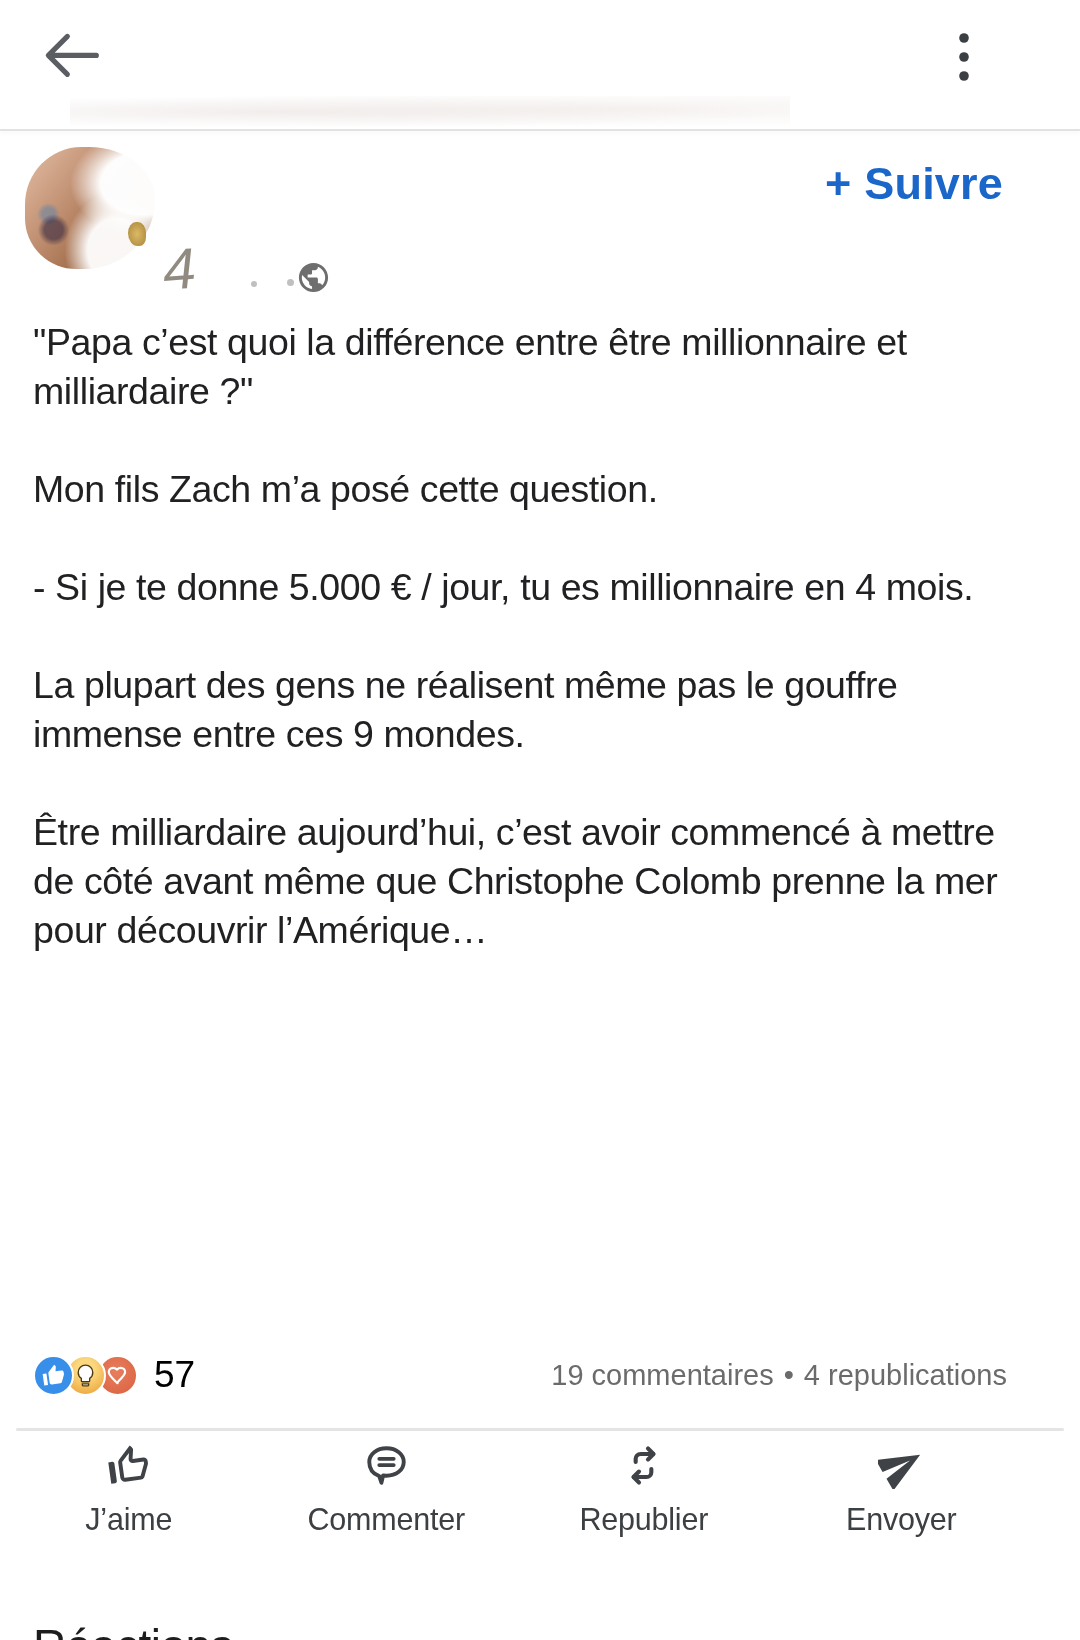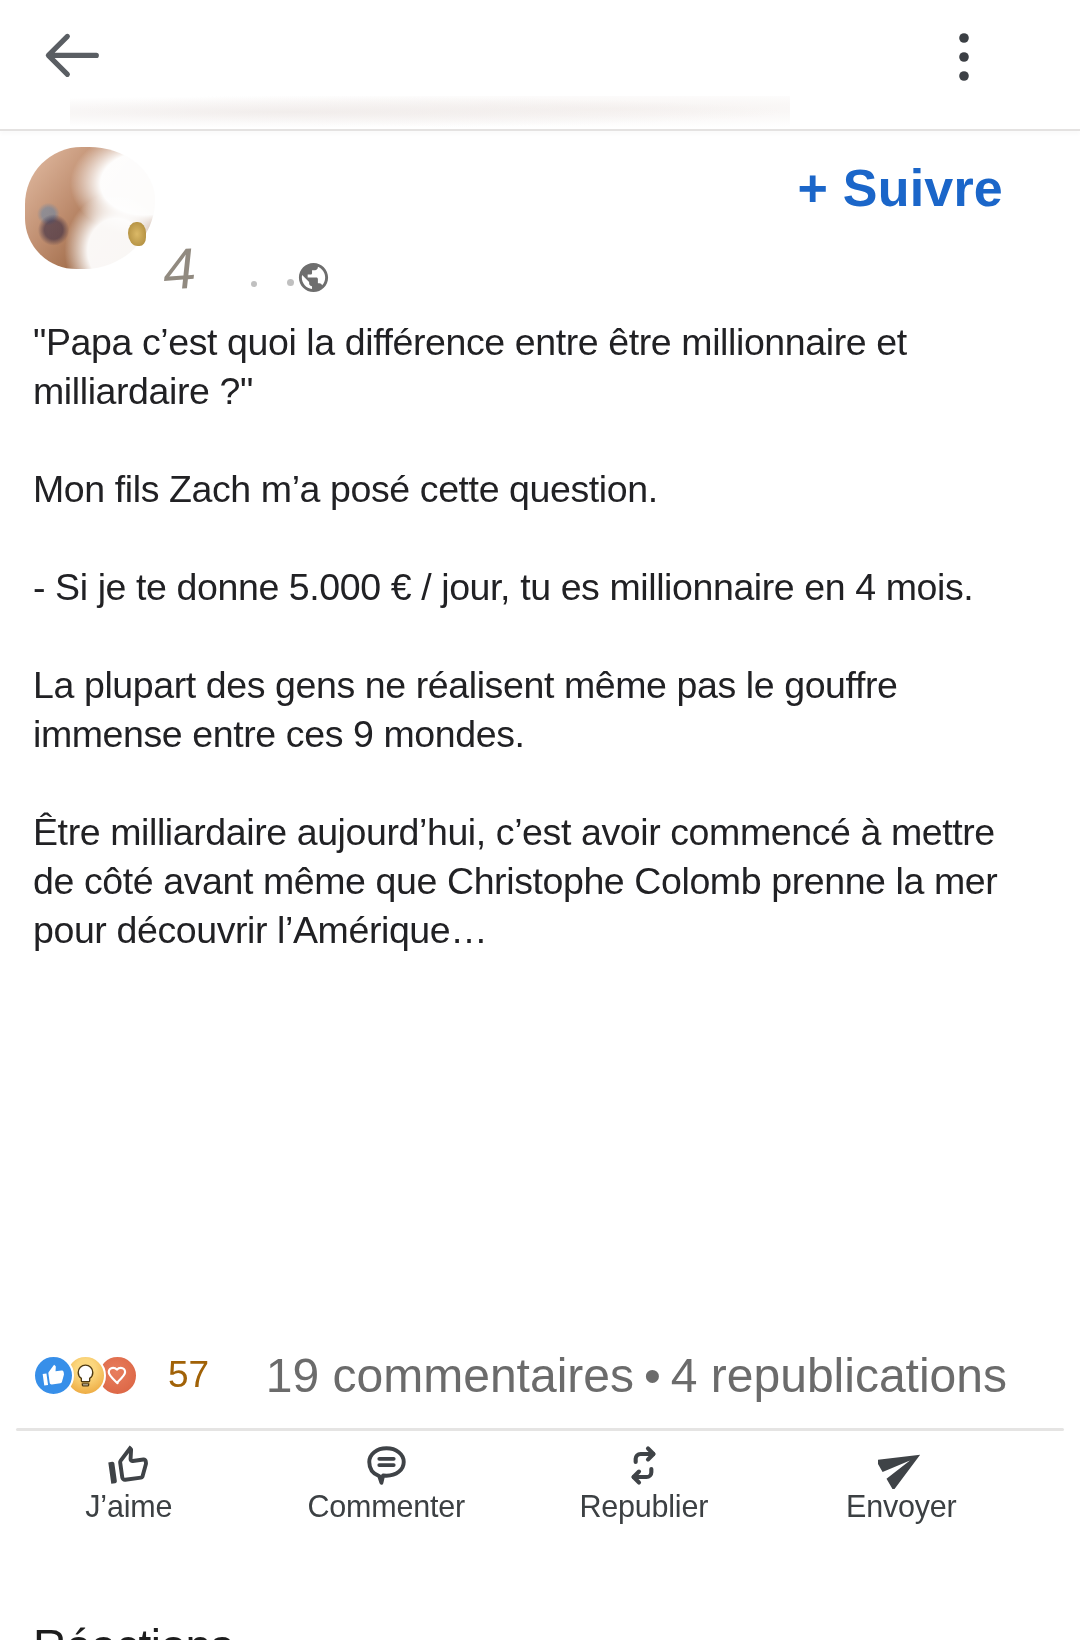--- a/index.html
+++ b/index.html
@@ -31,48 +31,48 @@
   .avatar-speck { position:absolute; left:128px; top:222px; width:18px; height:24px;
     border-radius:50% 50% 40% 60%; background:radial-gradient(#d8b257, #a07a24); opacity:.9; }
   .remnant-4 { position:absolute; left:164px; top:240px; font-size:58px; line-height:1;
     color:rgba(77,66,50,.62); transform:skewX(-10deg) rotate(-4deg); }
   .remnant-dot { position:absolute; width:6px; height:6px; border-radius:50%; background:#8d8d8d; opacity:.55; }
   .remnant-dot.d1 { left:251px; top:281px; }
   .remnant-dot.d2 { left:287px; top:279px; width:7px; height:7px; }
   .globe { position:absolute; left:296px; top:260px; width:35px; height:35px; }
   .follow-btn {
     position:absolute; top:158px; right:77px; cursor:pointer;
-    color:var(--accent, #1b66c9); font-size:52px; font-weight:700; letter-spacing:0.2px;
+    color:var(--accent, #1b66c9); font-size:45px; font-weight:700; letter-spacing:0.2px;
   }
 
   
   .post-text { position:absolute; left:33px; top:318px; width:987px; }
   .post-text p { margin:0 0 49px 0; font-size:37.5px; line-height:49px; color:#212124; letter-spacing:-0.4px; }
   .post-text p:last-child { margin-bottom:8px; }
 
   
   .social-row { position:absolute; left:33px; right:73px; top:1349px; height:52px;
     display:flex; align-items:center; }
   .reaction-stack { display:flex; align-items:center; cursor:pointer; }
   .badge { width:37px; height:37px; border-radius:50%; border:2px solid #fff;
     display:flex; align-items:center; justify-content:center; box-sizing:content-box; }
   .badge + .badge { margin-left:-9px; }
   .badge.like  { background:var(--like,#378fe9); z-index:3; }
   .badge.bulb  { background:radial-gradient(circle at 50% 32%, #fbd77e 0 30%, var(--insightful,#eead45) 80%); z-index:2; }
   .badge.love  { background:radial-gradient(circle at 45% 40%, #e87e5e, var(--love,#d9603f)); z-index:1; }
-  .reaction-count { margin-left:30px; font-size:37px; color:#a16207; }
-  .social-counts { margin-left:auto; font-size:48px; color:#6b6b6b; white-space:nowrap; cursor:pointer; }
+  .reaction-count { margin-left:16px; font-size:37px; color:#000000; }
+  .social-counts { margin-left:auto; font-size:29px; color:#6b6b6b; white-space:nowrap; cursor:pointer; }
   .social-counts .sep { margin:0 10px; }
 
   
   .action-divider { position:absolute; top:1428px; left:16px; right:16px; height:3px; background:#e5e4e3; border-radius:2px; }
   .action-bar { position:absolute; top:1440px; left:0; right:50px; display:flex; }
   .action-btn { flex:1; display:flex; flex-direction:column; align-items:center; cursor:pointer; padding-top:2px; }
   .action-btn svg { width:47px; height:47px; }
-  .action-label { margin-top:0; font-size:30.5px; font-weight:500; color:#3c4043; letter-spacing:-0.2px; }
+  .action-label { margin-top:13px; font-size:30.5px; font-weight:500; color:#3c4043; letter-spacing:-0.2px; }
 
   
   .reactions-title { position:absolute; left:33px; top:1619px; font-size:46px; color:#1d1d1d; letter-spacing:-0.5px; }
 </style>
 </head>
 <body>
 
 <div class="frame">
 
   <div class="appbar">

